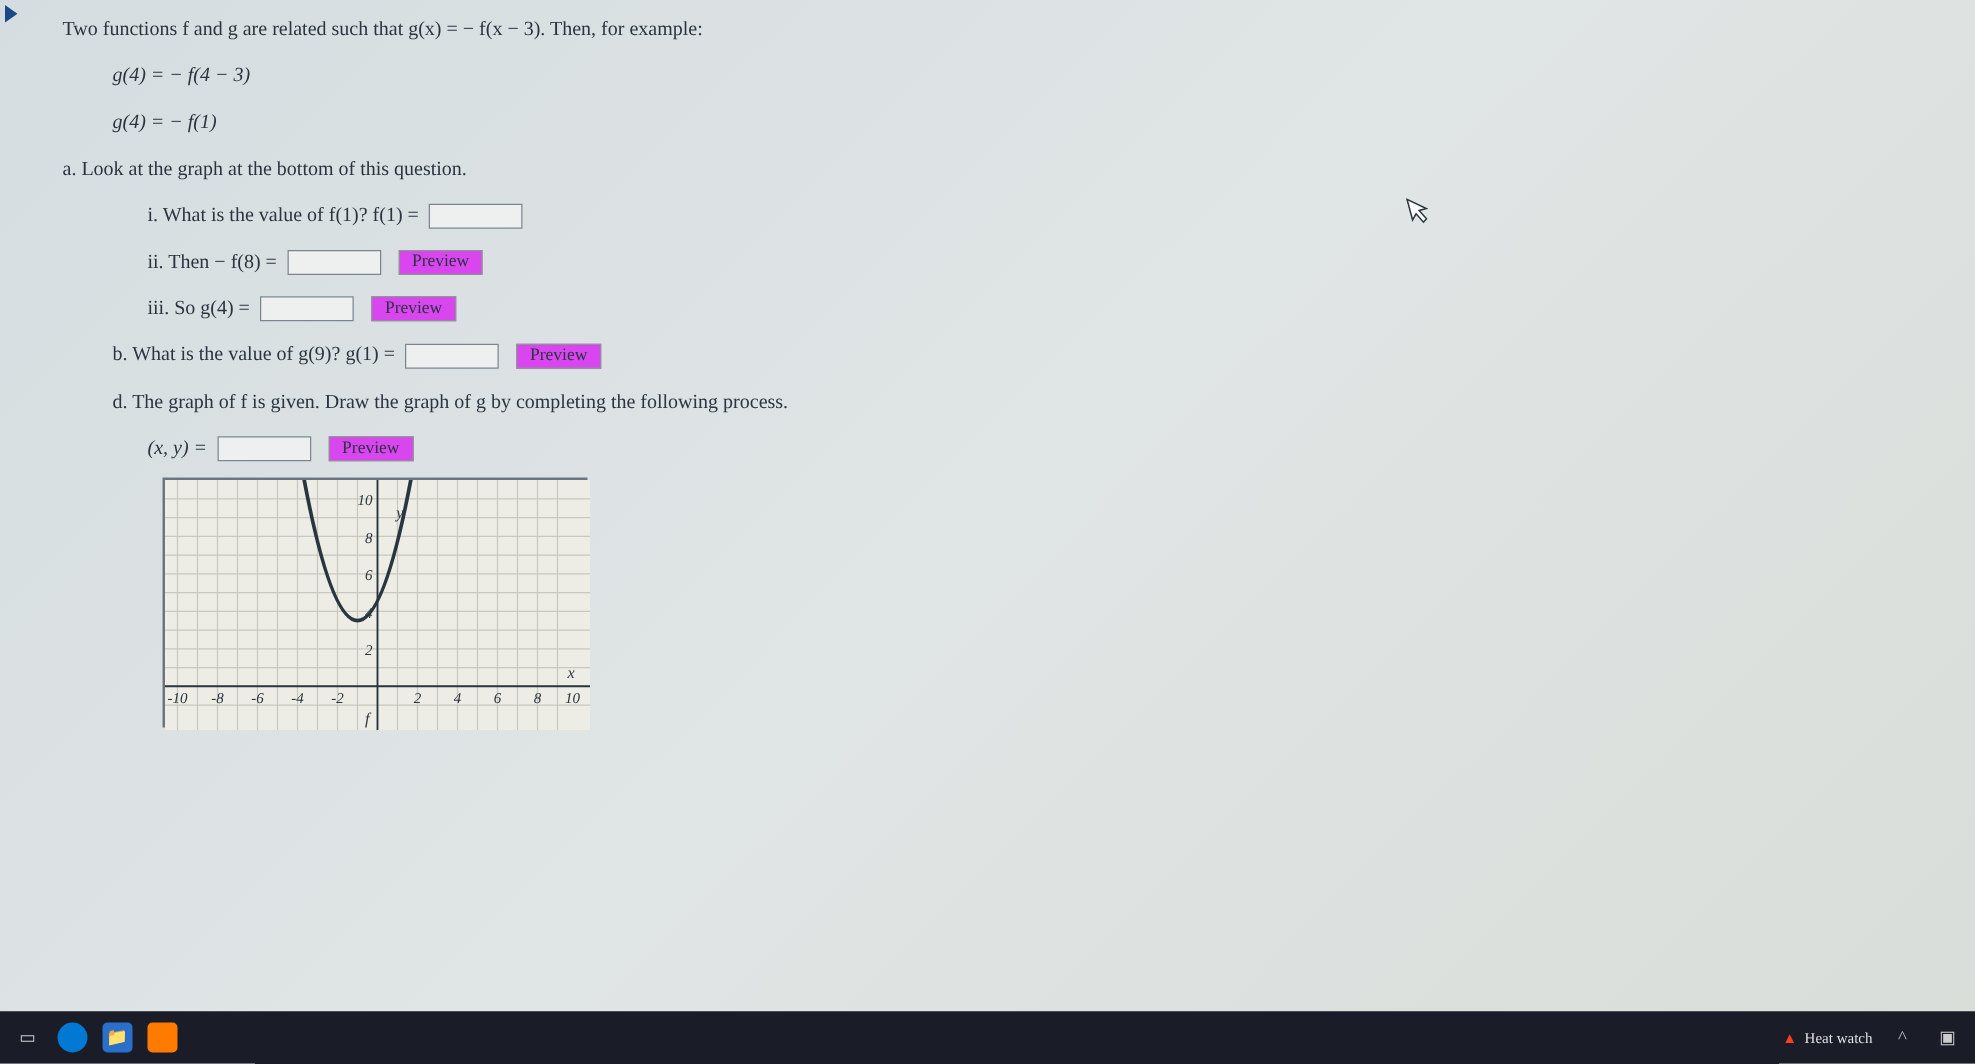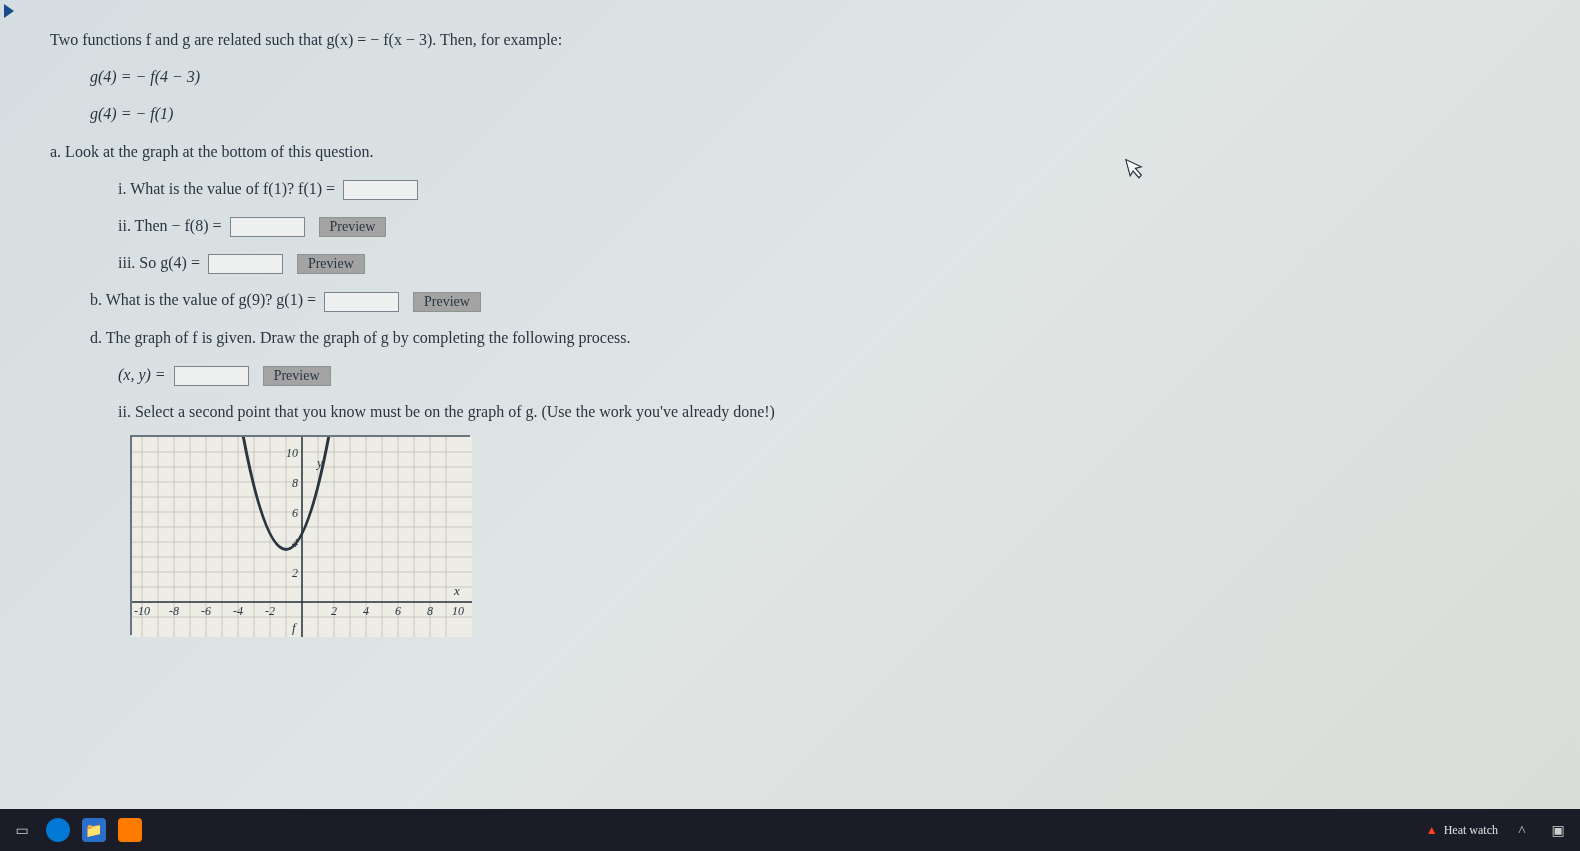--- a/index.html
+++ b/index.html
@@ -6,37 +6,37 @@
     body {
       font-family: "Times New Roman", Georgia, serif;
       background: linear-gradient(135deg, #d5dde0 0%, #e0e5e5 50%, #d8ddd8 100%);
       color: #2a3540;
       font-size: 16px;
       position: relative;
       min-height: 851px;
       width: 1580px;
     }
     .content {
-      padding: 26px 50px 0 50px;
+      padding: 10px 50px 0 50px;
     }
     .line { margin-bottom: 10px; line-height: 1.7; }
     .indent-1 { margin-left: 40px; }
     .indent-2 { margin-left: 68px; }
     .math { font-style: italic; text-align: right; }
     input.blank {
       width: 75px;
       height: 20px;
       border: 1px solid #7a8590;
       background: #eef0f0;
       vertical-align: middle;
       margin: 0 4px;
     }
     .preview-btn {
       display: inline-block;
-      background: #a3a3a3;
+      background: #d946ef;
       border: 1px solid #8a9590;
       padding: 1px 10px;
       font-size: 14px;
       color: #2a3540;
       margin-left: 6px;
       vertical-align: middle;
       cursor: pointer;
       font-family: inherit;
     }
     .graph {
@@ -131,21 +131,20 @@
   </div>
 
 
   <div class="line indent-1">d. The graph of f is given. Draw the graph of g by completing the following process.</div>
 
   <div class="line indent-2">
     <span class="math">(x, y) = </span>
     <input class="blank" type="text" style="">
     <button class="preview-btn">Preview</button>
   </div>
-  <div class="line indent-2">ii. Select a second point that you know must be on the graph of g. (Use the work you've already done!)</div>
 
   <div class="graph">
     <svg width="340" height="200" viewBox="0 0 340 200">
 
       <rect x="0" y="0" width="340" height="200" fill="#edece5"></rect>
 
       <g stroke="#c8c8be" stroke-width="1">
         <line x1="10" y1="0" x2="10" y2="200"></line>
           <line x1="26" y1="0" x2="26" y2="200"></line>
         <line x1="42" y1="0" x2="42" y2="200"></line>

